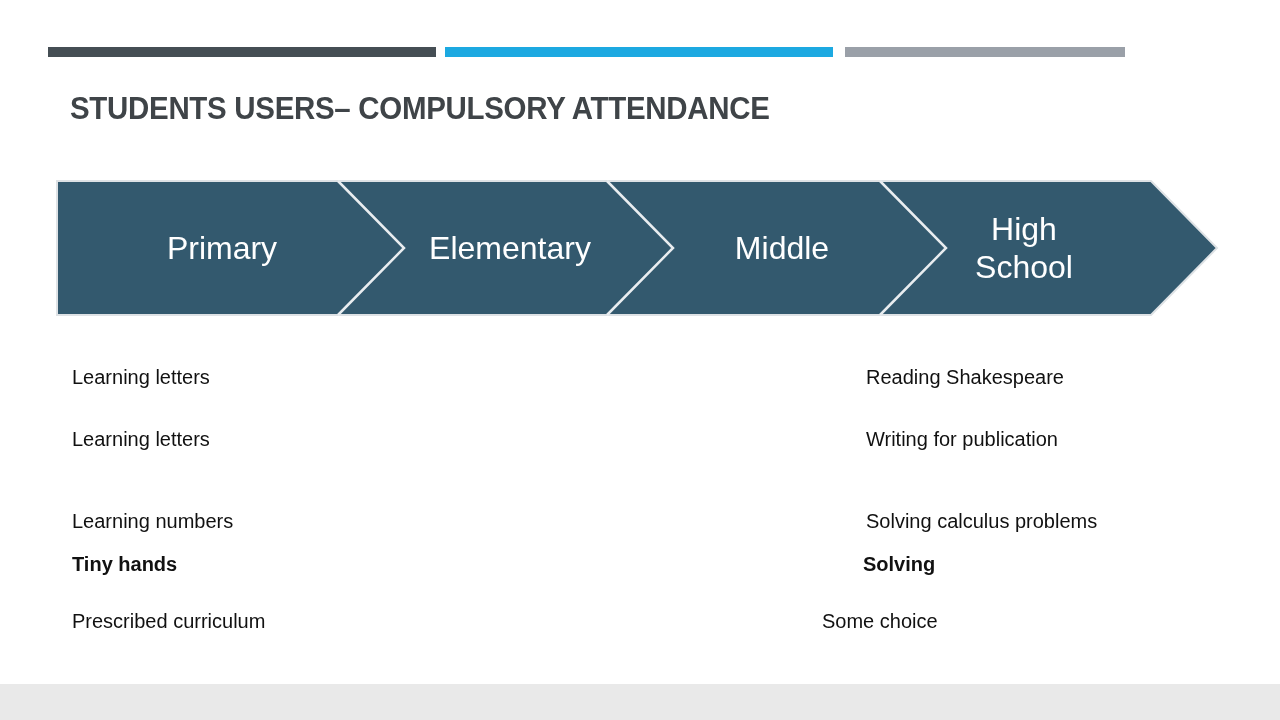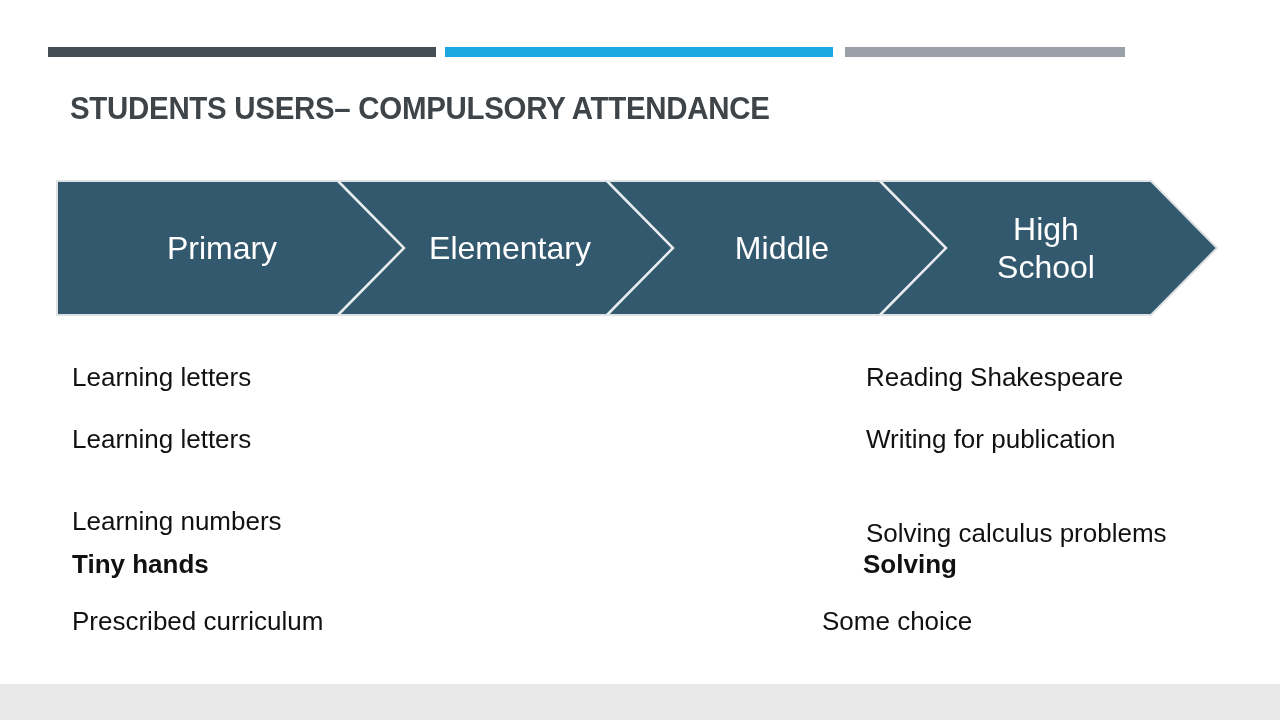--- a/index.html
+++ b/index.html
@@ -51,39 +51,39 @@
     align-items: center;
     justify-content: center;
     text-align: center;
     color: #ffffff;
     font-size: 32px;
     line-height: 38px;
   }
   .stage-0 { left: 122px; width: 200px; }
   .stage-1 { left: 410px; width: 200px; }
   .stage-2 { left: 682px; width: 200px; }
-  .stage-3 { left: 976px; width: 140px; }
+  .stage-3 { left: 954px; width: 140px; }
 
   
   .item {
     position: absolute;
-    font-size: 26px;
+    font-size: 20px;
     line-height: 30px;
     color: #111111;
     white-space: nowrap;
   }
   .col-left  { left: 72px; }
   .row-0 { top: 362px; }
   .row-1 { top: 424px; }
   .row-2 { top: 506px; }
   .row-3 { top: 549px; font-weight: bold; }
   .row-4 { top: 606px; }
   .col-right.row-0 { left: 866px; text-align: center; }
   .col-right.row-1 { left: 866px; }
-  .col-right.row-2 { left: 866px; margin-top: 12px; }
+  .col-right.row-2 { left: 866px; }
   .col-right.row-3 { left: 863px; }
   .col-right.row-4 { left: 822px; }
 </style>
 </head>
 <body>
 
 <div class="slide">
 
   <div class="bar bar-dark"></div>
   <div class="bar bar-cyan"></div>

